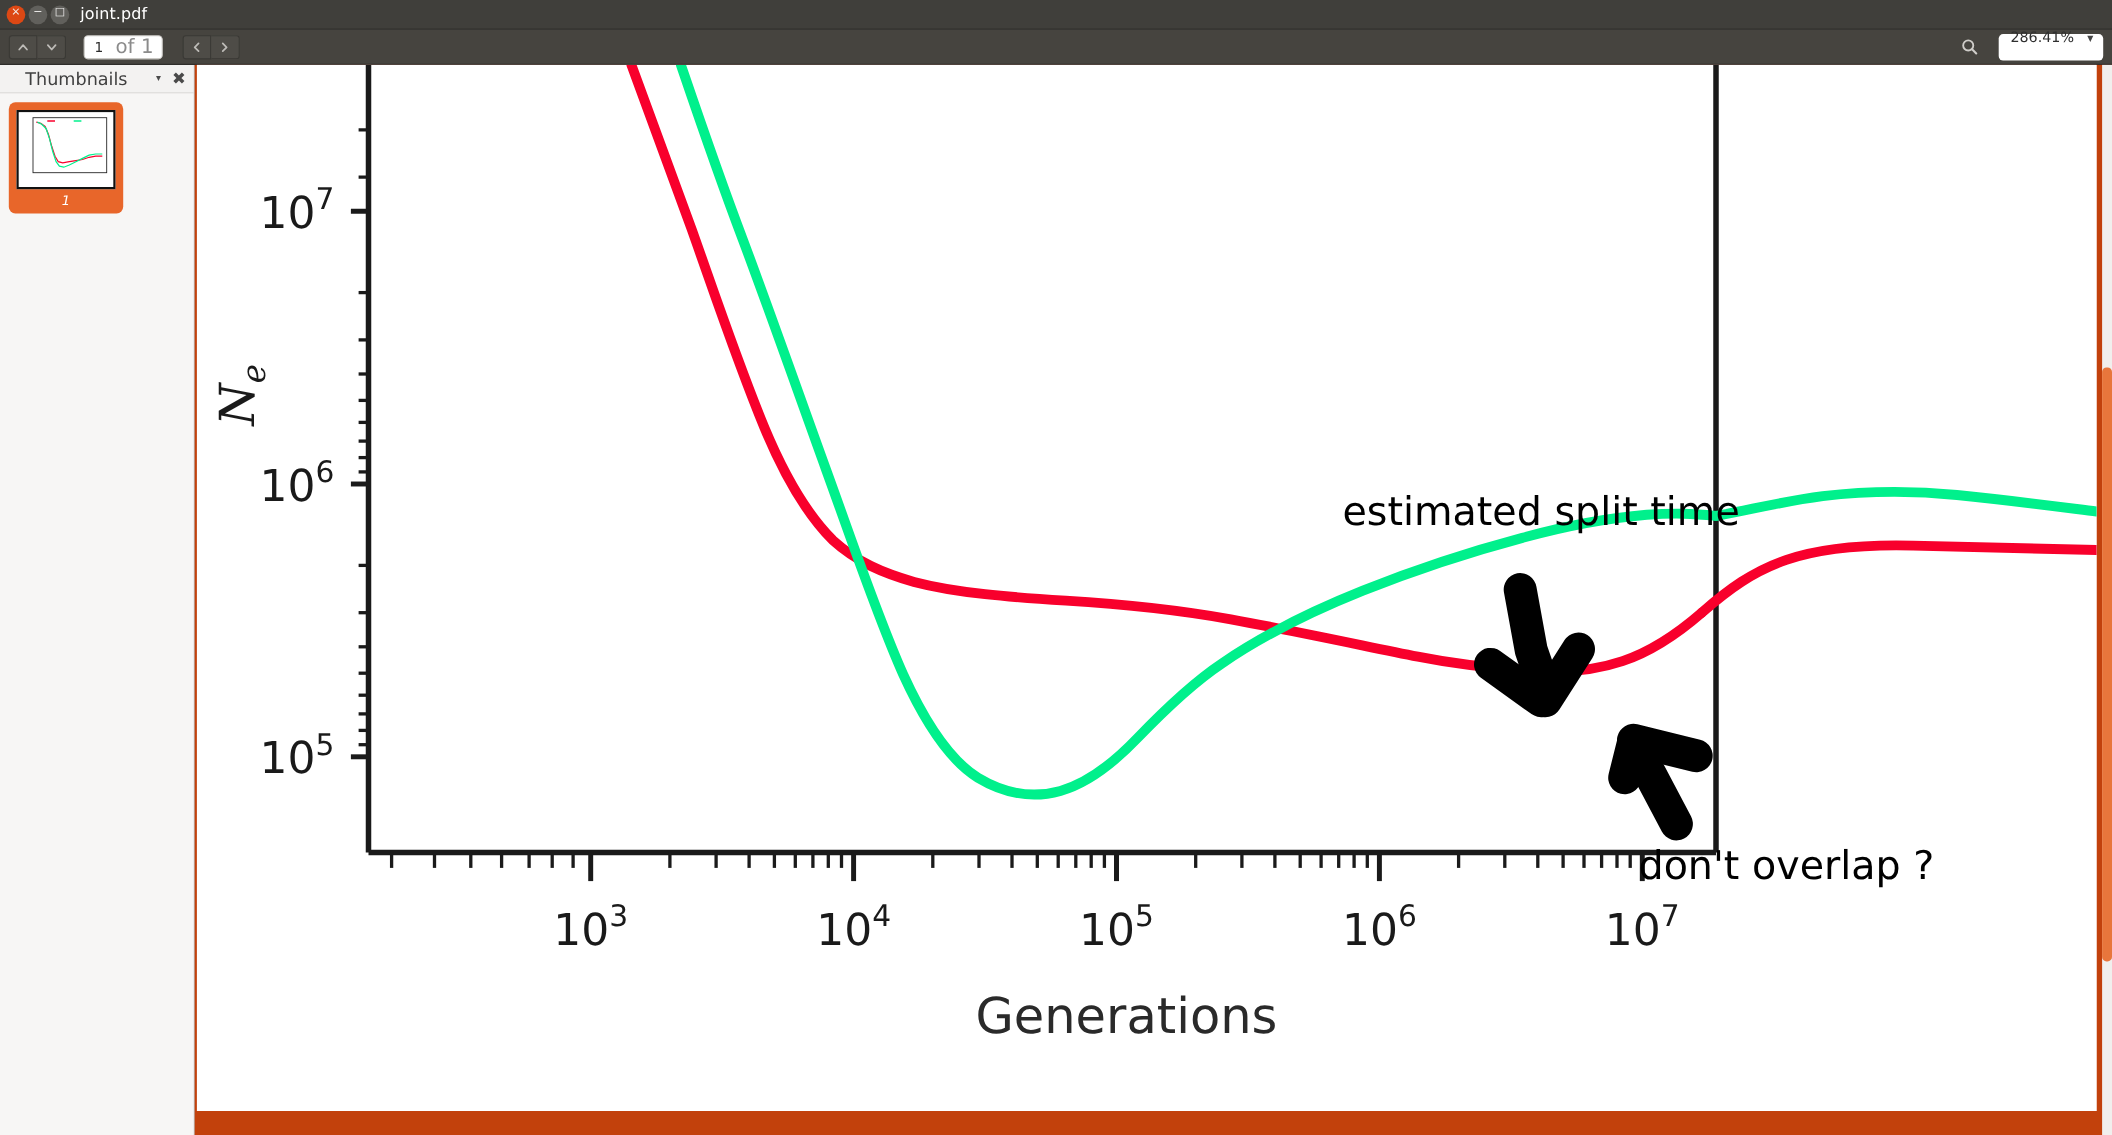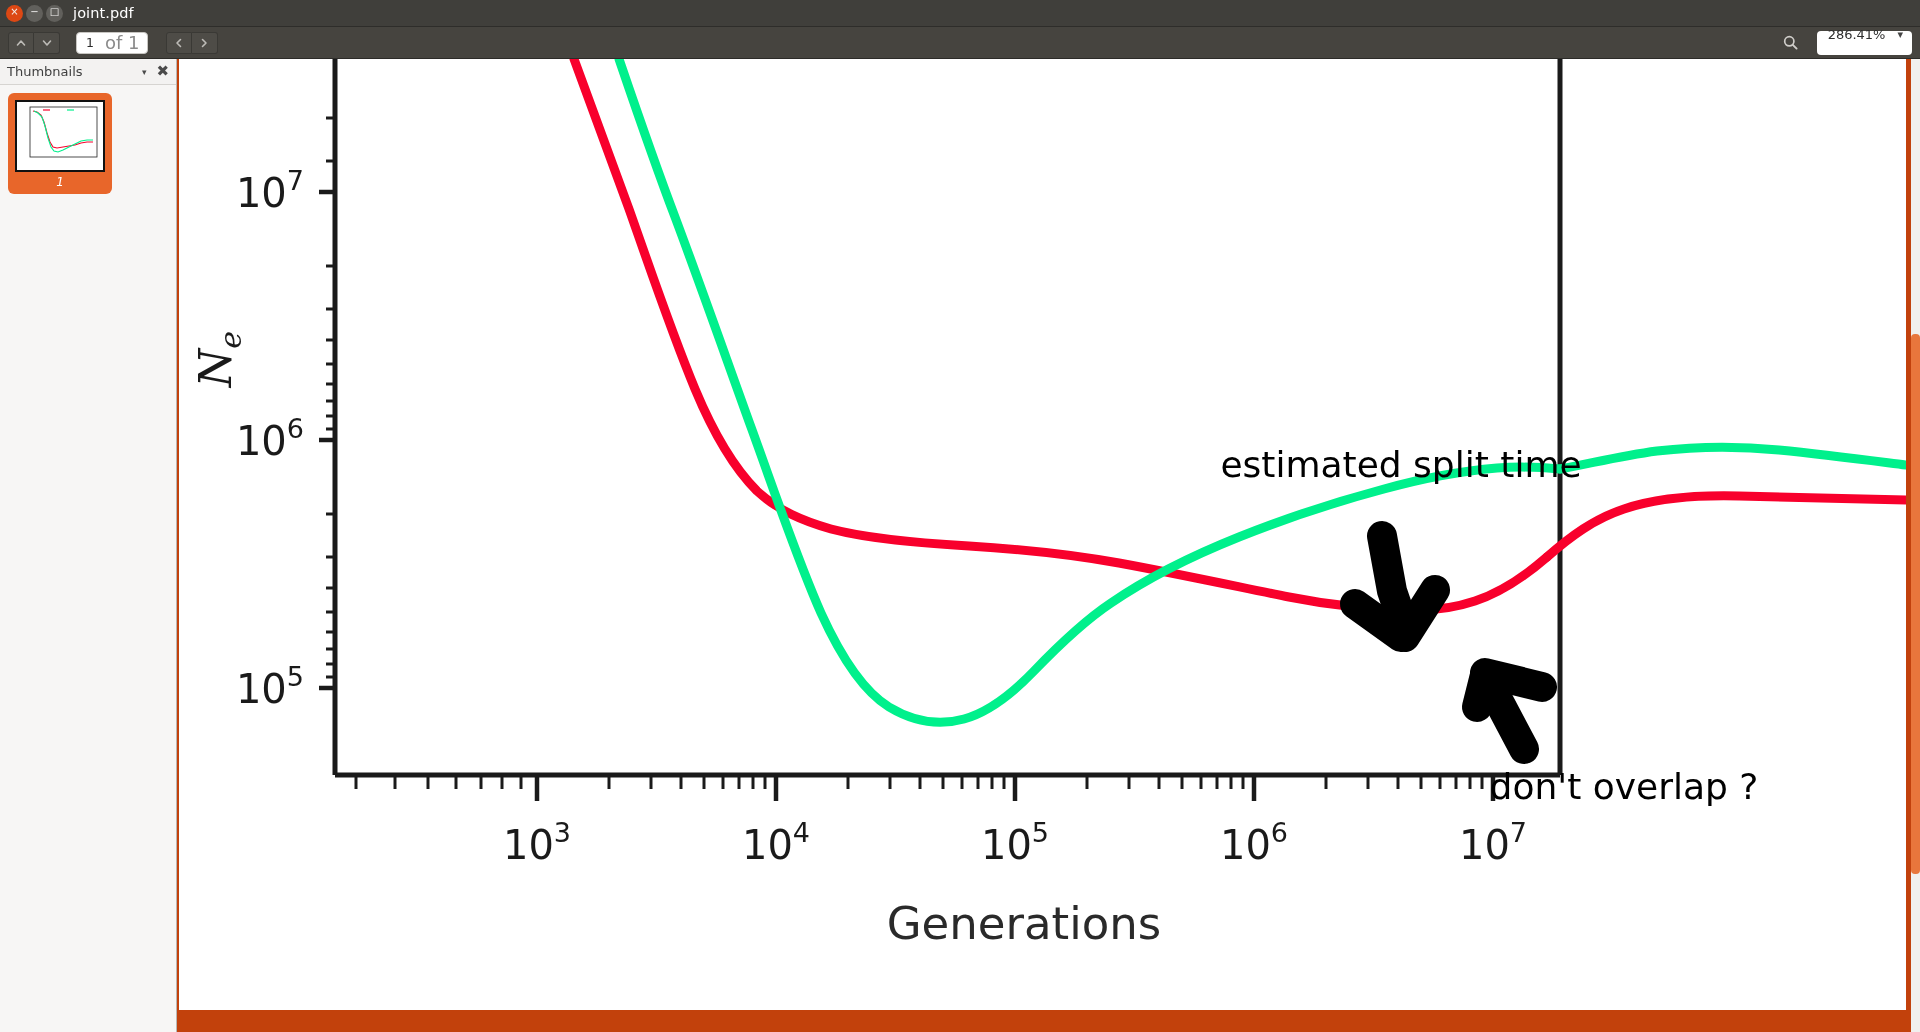--- a/index.html
+++ b/index.html
@@ -97,21 +97,21 @@
     display: flex; flex-direction: column;
     border-right: 1px solid #b9b7b4;
   }
   .sb-header {
     height: 26px; flex: 0 0 26px;
     display: flex; align-items: center;
     padding: 0 7px; gap: 6px;
     background: #f3f2f1;
     border-bottom: 1px solid #d6d4d1;
   }
-  .sb-title { font-size: 13px; color: #3f3f3f; flex: 1 1 auto; }
+  .sb-title { font-size: 16px; color: #3f3f3f; flex: 1 1 auto; text-align: center; }
   .sb-chev  { color: #4a4a4a; font-size: 9px; padding: 0 4px; }
   .sb-close { color: #4a4a4a; font-size: 15px; font-weight: bold; line-height: 1; }
   .sb-list { flex: 1 1 auto; padding: 8px 0 0 8px; background: #f7f6f5; overflow: hidden; }
 
   .thumb {
     width: 104px; background: #e8662a;
     border-radius: 6px; padding: 7px 7px 3px 7px;
   }
   .thumb-img {
     width: 90px; height: 72px; background: #ffffff;

